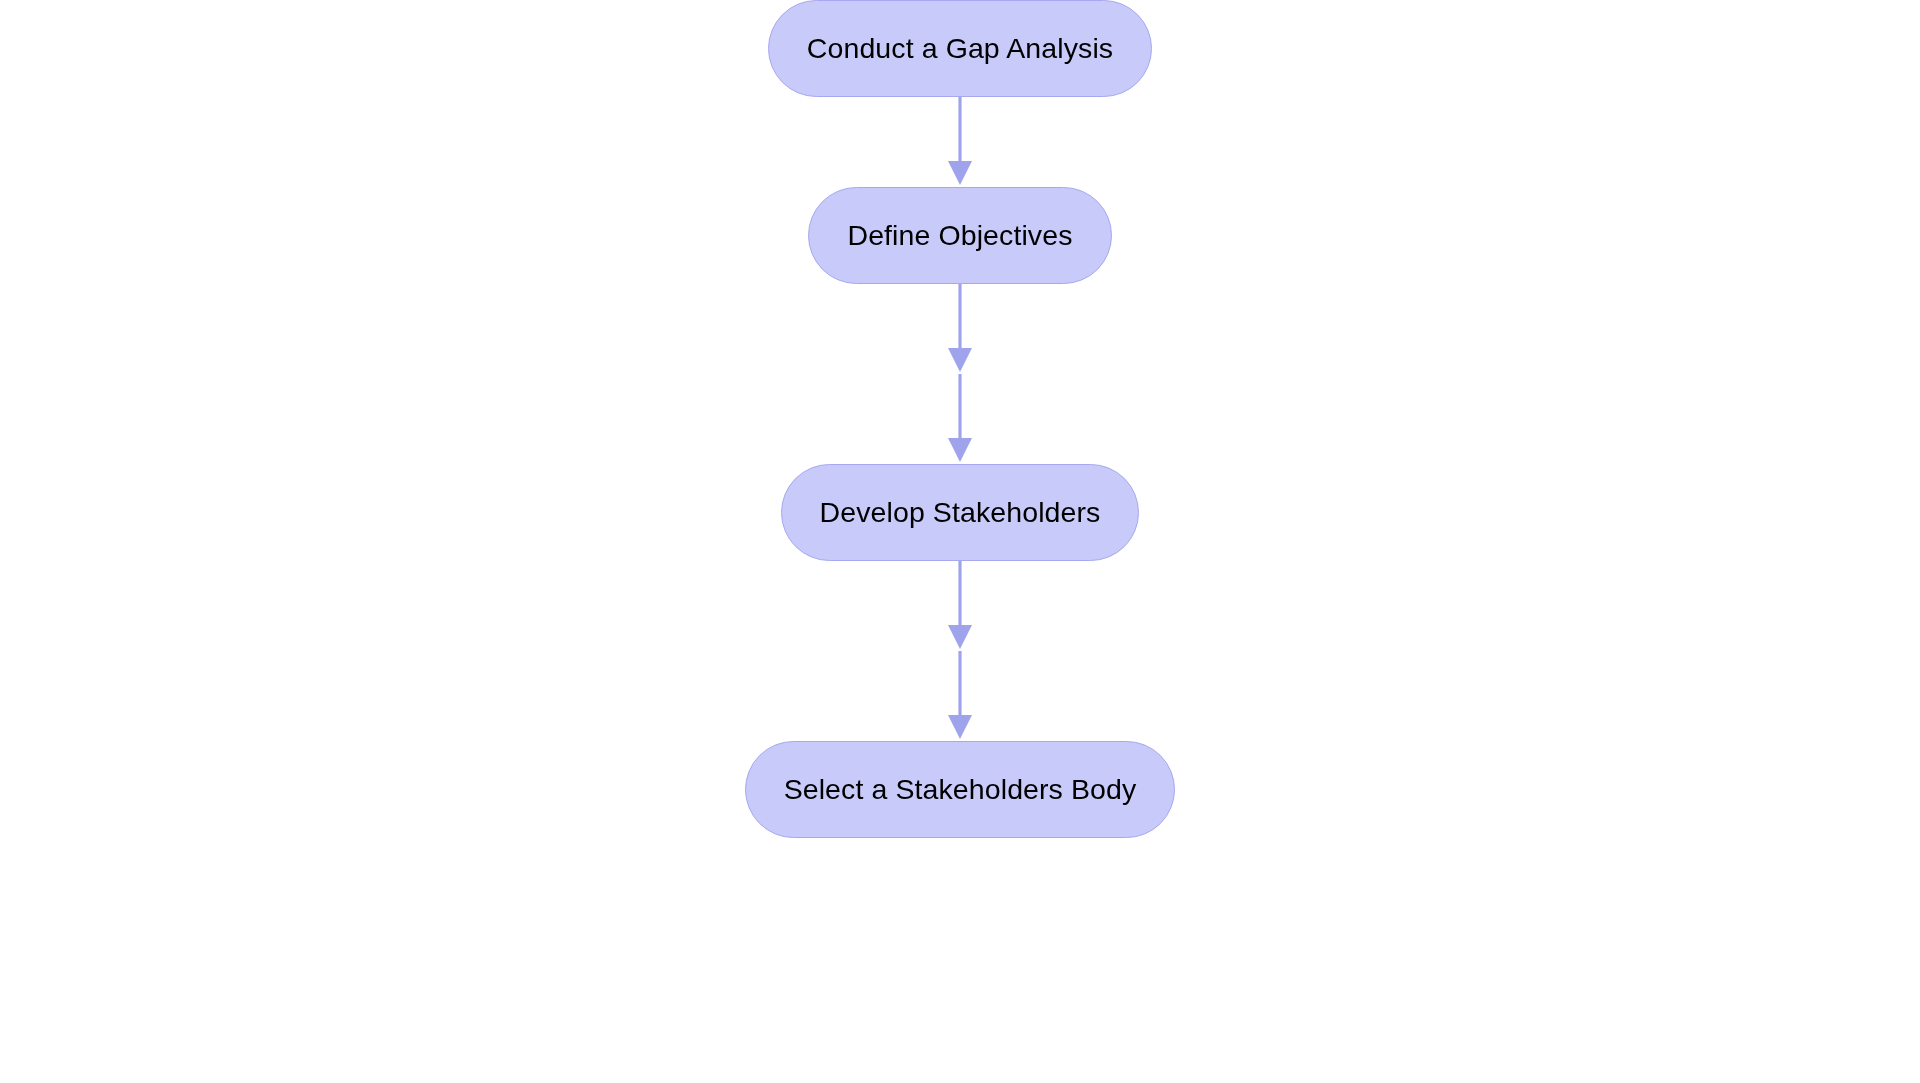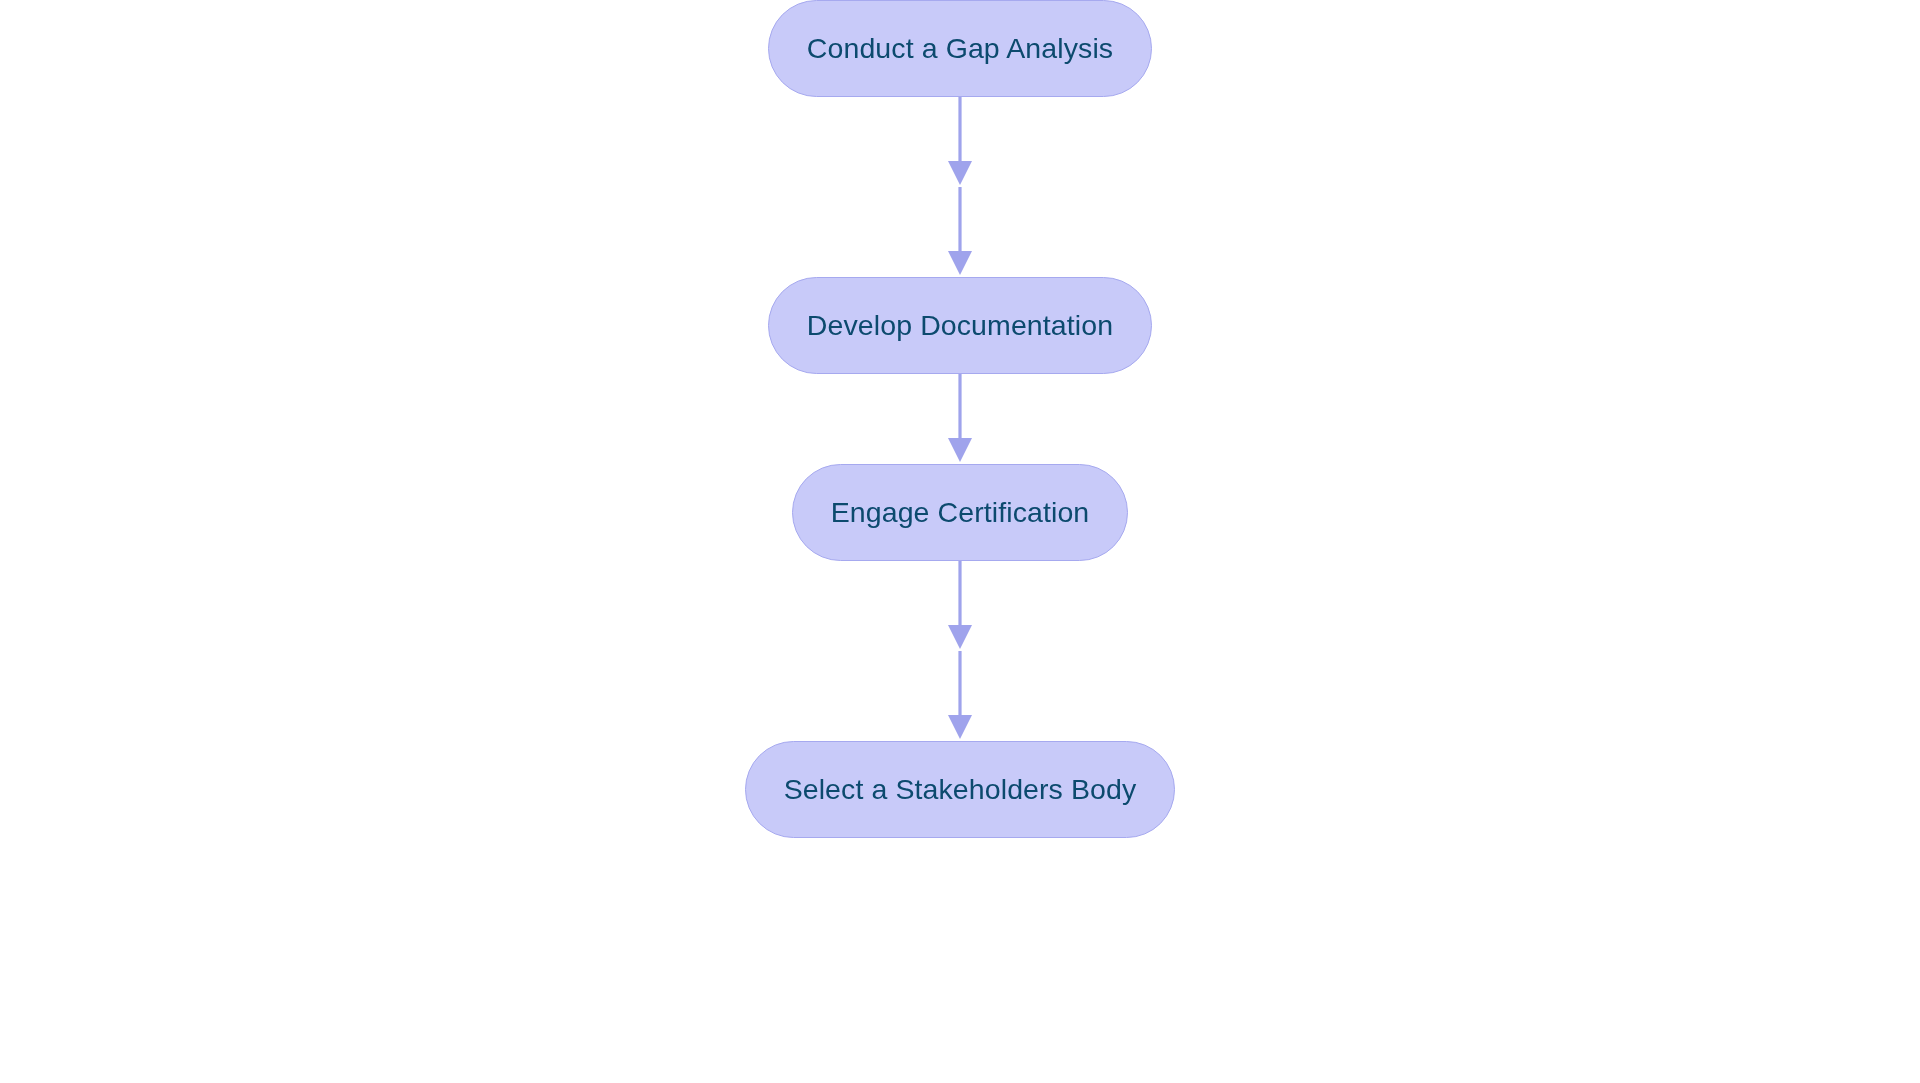--- a/index.html
+++ b/index.html
@@ -29,21 +29,21 @@
     flex-direction: column;
     align-items: center;
     justify-content: flex-start;
   }
   .flow-node {
     box-sizing: border-box;
     height: 97px;
     border-radius: 49px;
     background: #c8caf9;
     border: 1.6px solid #a6a9ef;
-    color: #0c4a6e;
+    color: #000000;
     display: flex;
     align-items: center;
     justify-content: center;
     font-size: 28.5px;
     font-weight: 400;
     letter-spacing: 0.1px;
     white-space: nowrap;
     padding: 0 38px;
     line-height: 1;
   }
@@ -72,37 +72,37 @@
 
     <div class="flow-node">
       <span class="flow-node-label">Conduct a Gap Analysis</span>
     </div>
 
     <svg class="flow-connector" viewBox="0 0 40 90">
       <line class="connector-line" x1="20" y1="0" x2="20" y2="68"></line>
       <polygon class="connector-head" points="20,88 8,64 32,64"></polygon>
     </svg>
 
+    <div class="flow-node">
+      <span class="flow-node-label">Define Objectives</span>
+    </div>
+
+    <svg class="flow-connector" viewBox="0 0 40 90">
+      <line class="connector-line" x1="20" y1="0" x2="20" y2="68"></line>
+      <polygon class="connector-head" points="20,88 8,64 32,64"></polygon>
+    </svg>
+
 
     <svg class="flow-connector" viewBox="0 0 40 90">
       <line class="connector-line" x1="20" y1="0" x2="20" y2="68"></line>
       <polygon class="connector-head" points="20,88 8,64 32,64"></polygon>
     </svg>
 
     <div class="flow-node">
-      <span class="flow-node-label">Develop Documentation</span>
-    </div>
-
-    <svg class="flow-connector" viewBox="0 0 40 90">
-      <line class="connector-line" x1="20" y1="0" x2="20" y2="68"></line>
-      <polygon class="connector-head" points="20,88 8,64 32,64"></polygon>
-    </svg>
-
-    <div class="flow-node">
-      <span class="flow-node-label">Engage Certification</span>
+      <span class="flow-node-label">Develop Stakeholders</span>
     </div>
 
     <svg class="flow-connector" viewBox="0 0 40 90">
       <line class="connector-line" x1="20" y1="0" x2="20" y2="68"></line>
       <polygon class="connector-head" points="20,88 8,64 32,64"></polygon>
     </svg>
 
 
     <svg class="flow-connector" viewBox="0 0 40 90">
       <line class="connector-line" x1="20" y1="0" x2="20" y2="68"></line>

